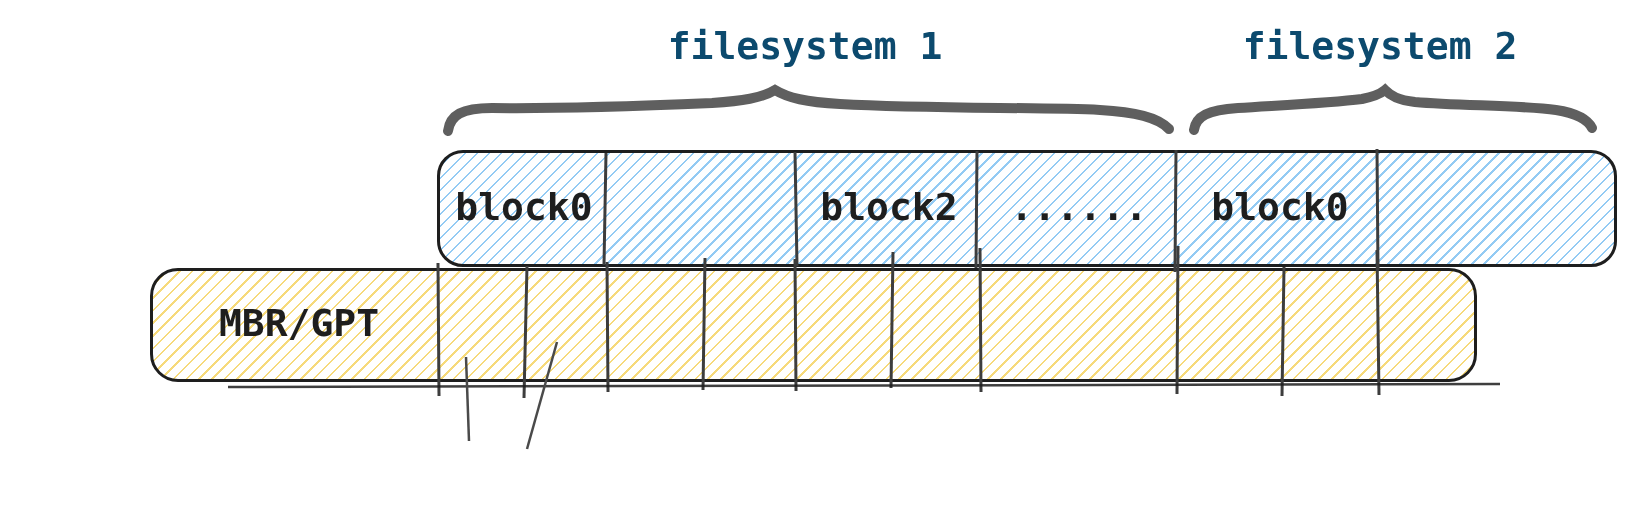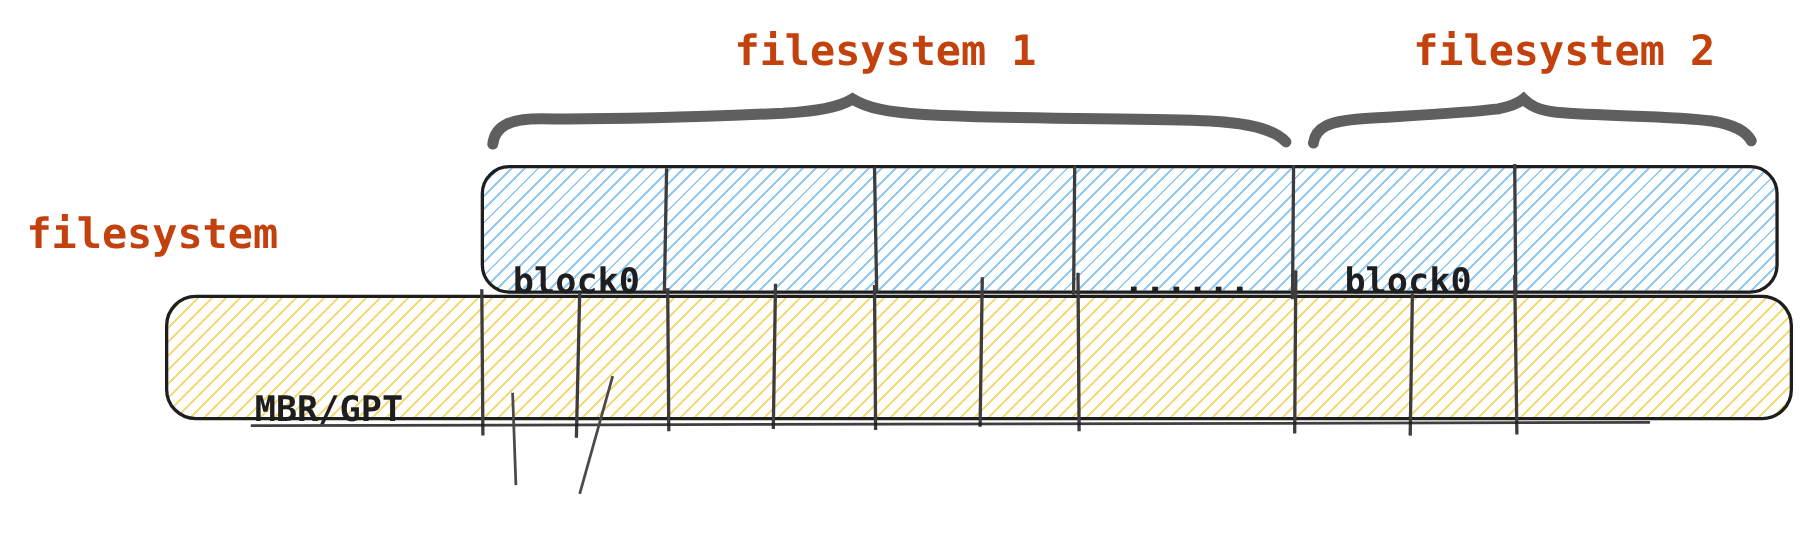--- a/index.html
+++ b/index.html
@@ -10,68 +10,67 @@
   }
   .canvas {
     position: relative;
     width: 1643px;
     height: 505px;
     background: #ffffff;
     overflow: hidden;
   }
   .txt {
     position: absolute;
-    color: #c2410c;
+    color: #0c4a6e;
     font-weight: bold;
     font-size: 38px;
     line-height: 44px;
     white-space: pre;
     text-align: center;
   }
   .row-label-fs { left: 24px; top: 190px; }
   .row-label-disk { left: 20px; top: 308px; }
   .brace-label { top: 24px; transform: translateX(-50%); }
   .brace-label-1 { left: 805px; }
-  .brace-label-2 { left: 1422px; }
+  .brace-label-2 { left: 1380px; }
   .sector-label { left: 480px; top: 444px; transform: translateX(-50%); }
 
   .box {
     position: absolute;
     box-sizing: border-box;
     border: 3px solid #1e1e1e;
   }
   .fs-box {
     left: 437px; top: 150px;
     width: 1180px; height: 117px;
     border-radius: 26px;
     background: repeating-linear-gradient(
       135deg,
       rgba(142, 200, 243, 0.95) 0px, rgba(142, 200, 243, 0.95) 1.8px,
       rgba(255,255,255,0) 1.8px, rgba(255,255,255,0) 8.5px
     );
   }
   .disk-box {
     left: 150px; top: 268px;
-    width: 1480px; height: 114px;
+    width: 1327px; height: 114px;
     border-radius: 28px;
     background: repeating-linear-gradient(
       135deg,
       rgba(246, 216, 116, 0.95) 0px, rgba(246, 216, 116, 0.95) 1.8px,
       rgba(255,255,255,0) 1.8px, rgba(255,255,255,0) 9px
     );
   }
   .cell-label {
     position: absolute;
     top: 50%;
     transform: translate(-50%, -54%);
     color: #1e1e1e;
     font-weight: bold;
-    font-size: 32px;
+    font-size: 38px;
     white-space: pre;
-    margin-top: 48px;
   }
   
   .fs-c0 { left:  84px; }
   .fs-c1 { left: 263px; }
   .fs-c2 { left: 449px; }
   .fs-c3 { left: 639px; }
   .fs-c4 { left: 840px; }
   .fs-c5 { left: 1060px; }
   .disk-c0 { left: 146px; }
 
@@ -79,27 +78,27 @@
     position: absolute;
     left: 0; top: 0;
     pointer-events: none;
   }
 </style>
 </head>
 <body>
 
 <div class="canvas">
 
-  <div class="txt row-label-fs">filesystem</div>
 
   <div class="txt brace-label brace-label-1">filesystem 1</div>
   <div class="txt brace-label brace-label-2">filesystem 2</div>
 
   <div class="box fs-box">
     <span class="cell-label fs-c0">block0</span>
+    <span class="cell-label fs-c2">block2</span>
     <span class="cell-label fs-c3">......</span>
     <span class="cell-label fs-c4">block0</span>
     <span class="cell-label fs-c5"></span>
   </div>
 
   <div class="box disk-box">
     <span class="cell-label disk-c0">MBR/GPT</span>
   </div>
 
 

